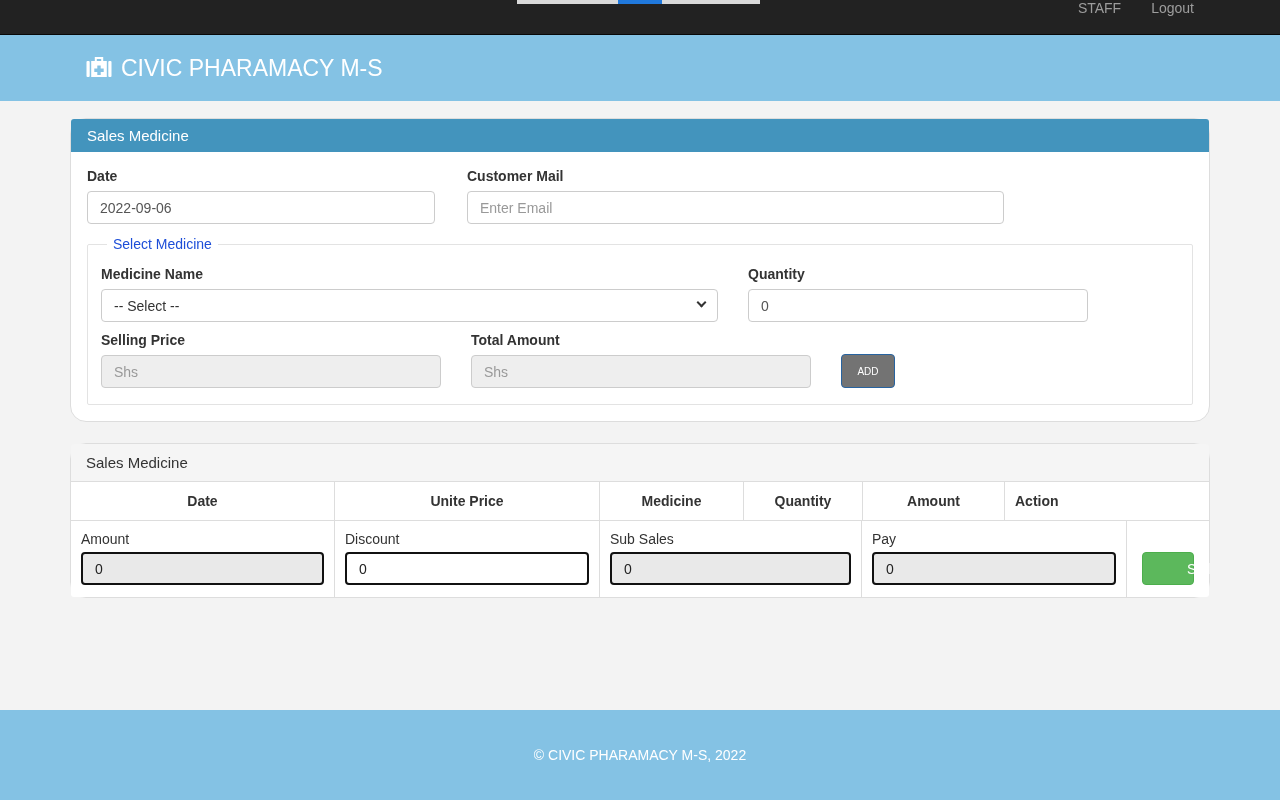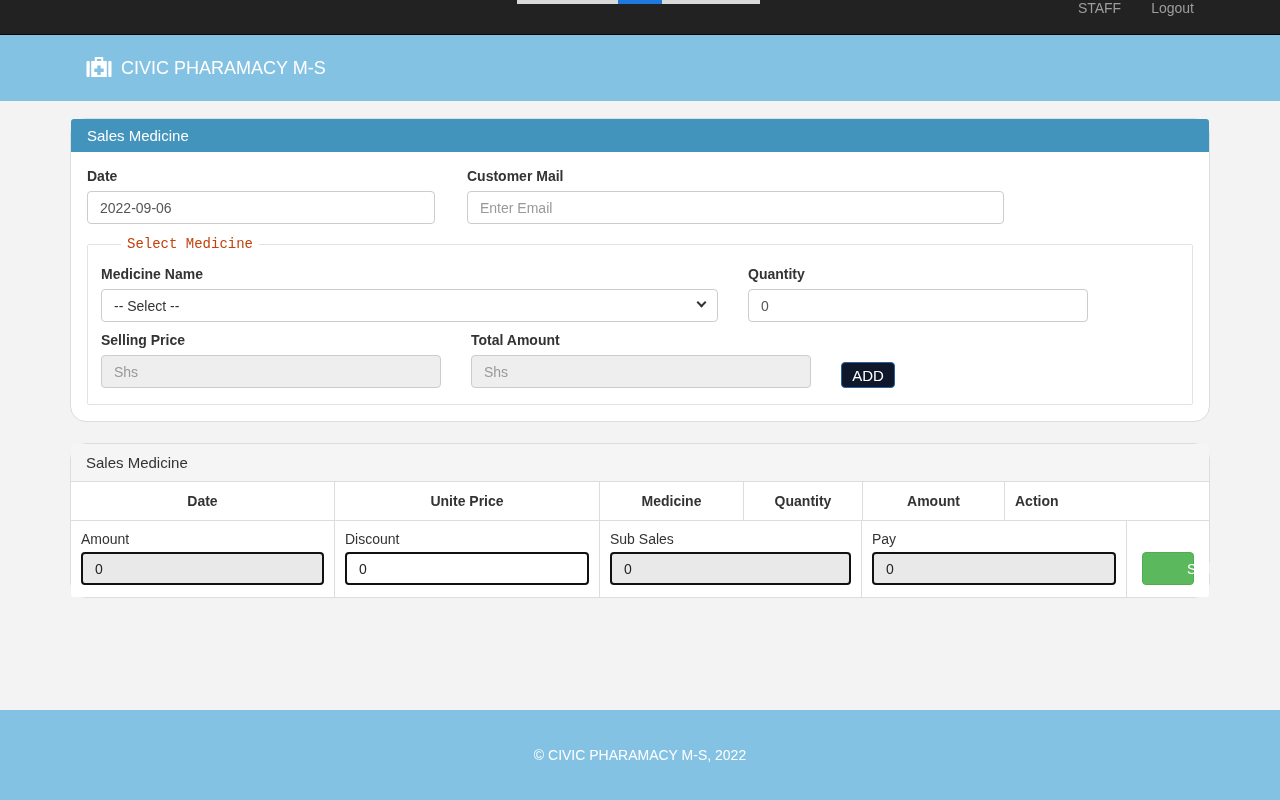--- a/index.html
+++ b/index.html
@@ -18,21 +18,21 @@
   .top-strip-blue { position: absolute; top: 0; left: 101px; width: 44px; height: 4px; background: #2079dd; }
 
   
   .navbar { height: 35px; background: #222; border-bottom: 1px solid #080808; flex: 0 0 auto; }
   .navbar .container { height: 100%; display: flex; align-items: flex-start; justify-content: flex-end; gap: 30px; padding-right: 16px; }
   .nav-link { color: #9d9d9d; font-size: 14px; text-decoration: none; cursor: pointer; }
 
   
   .banner { height: 66px; background: #84c2e4; flex: 0 0 auto; }
   .banner .container { height: 100%; display: flex; align-items: center; }
-  .brand { display: flex; align-items: center; gap: 9px; margin-left: 16px; color: #fff; font-size: 18px; cursor: pointer; }
+  .brand { display: flex; align-items: center; gap: 9px; margin-left: 16px; color: #fff; font-size: 23px; cursor: pointer; }
   .brand svg { display: block; }
 
   main { flex: 1 1 auto; }
 
   
   .panel { background: #fff; border: 1px solid #ddd; border-radius: 16px; }
   .panel-sales-form { margin-top: 17px; }
   .panel-heading-blue { background: #4394bd; color: #fff; font-size: 15px; padding: 8px 16px; border-radius: 3px 3px 0 0; }
   .panel-body { padding: 16px; }
 
@@ -44,31 +44,31 @@
     padding: 0 12px; font-size: 14px; color: #555; background: #fff;
     font-family: inherit; outline: none;
   }
   .input::placeholder { color: #999; }
   .input.disabled { background: #eee; color: #999; }
   .w-date { width: 348px; }
   .w-mail { width: 537px; }
   .w-340  { width: 340px; }
 
   fieldset.select-medicine { margin: 12px 0 0; border: 1px solid #e3e3e3; border-radius: 2px; padding: 12px 13px 16px; }
-  fieldset.select-medicine legend { font-size: 14px; color: #c2410c; padding: 0 6px; margin-left: 20px; font-family: Liberation Mono, monospace; }
+  fieldset.select-medicine legend { font-size: 14px; color: #1d4ed8; padding: 0 6px; margin-left: 6px; }
 
   .select-wrap { position: relative; width: 617px; }
   select.input { appearance: none; -webkit-appearance: none; width: 100%; color: #333; padding-right: 30px; }
   .caret { position: absolute; right: 13px; top: 10px; width: 7px; height: 7px;
            border-right: 2px solid #333; border-bottom: 2px solid #333; transform: rotate(45deg); pointer-events: none; }
 
   .row-mid { margin-top: 2px; }
   .row-bottom { display: flex; gap: 30px; margin-top: 10px; align-items: flex-end; }
-  .btn-add { width: 54px; height: 26px; background: #0f172a; border: 1px solid #2763a0; border-radius: 4px;
-             color: #fff; font-size: 15px; cursor: pointer; font-family: inherit; }
+  .btn-add { width: 54px; height: 34px; background: #737373; border: 1px solid #2763a0; border-radius: 4px;
+             color: #fff; font-size: 10px; cursor: pointer; font-family: inherit; }
 
   
   .panel-sales-table { margin-top: 21px; }
   .panel-heading-gray { background: #f5f5f5; color: #333; font-size: 15px; padding: 10px 15px;
                         border-bottom: 1px solid #ddd; border-radius: 3px 3px 0 0; }
   .thead-row { display: flex; background: #fff; border-bottom: 1px solid #ddd; }
   .th { font-weight: bold; font-size: 14px; color: #333; text-align: center; height: 38px; line-height: 38px;
         border-right: 1px solid #ddd; }
   .th:nth-child(1) { width: 264px; }
   .th:nth-child(2) { width: 265px; }

